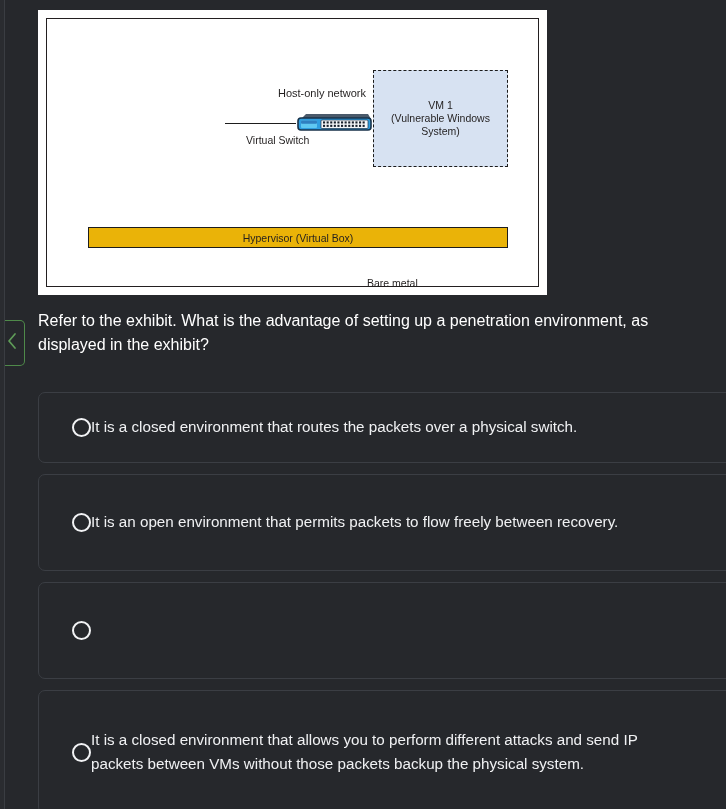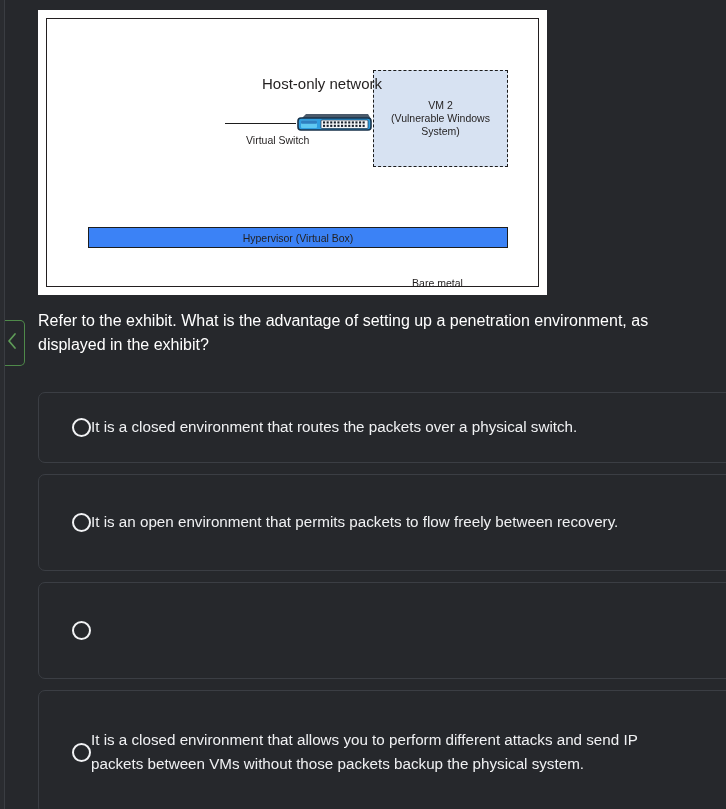--- a/index.html
+++ b/index.html
@@ -78,24 +78,24 @@
     height: 1.4px;
     background: #1d1d1d;
     top: 104px;
   }
   .link-left  { left: 178px; width: 71px; }
   .link-right { left: 326px; width: 38px; }
 
   .net-label {
     position: absolute;
     left: 199px;
-    top: 56px;
+    top: 68px;
     width: 152px;
     text-align: center;
-    font-size: 15px;
+    font-size: 11px;
     color: #221f1f;
   }
   .sw-label {
     position: absolute;
     left: 199px;
     top: 115px;
     width: 152px;
     text-align: left;
     font-size: 10.5px;
     color: #221f1f;
@@ -109,35 +109,35 @@
     width: 77px;
     height: 21px;
   }
 
   .hyper-bar {
     position: absolute;
     left: 41px;
     top: 208px;
     width: 420px;
     height: 21px;
-    background: #3b82f6;
+    background: #eab308;
     border: 1.3px solid #1d1d1d;
     box-sizing: border-box;
     display: flex;
     align-items: center;
     justify-content: center;
     font-size: 10.5px;
     color: #221f1f;
   }
   .bare-metal {
     position: absolute;
     left: 320px;
     top: 258px;
     width: 141px;
-    text-align: center;
+    text-align: left;
     font-size: 10.5px;
     color: #221f1f;
   }
 
   
   .prev-btn {
     position: absolute;
     left: -5px;
     top: 320px;
     width: 25px;
@@ -213,21 +213,21 @@
 
   <div class="exhibit-wrap">
     <div class="exhibit">
 
       <div class="link-line link-left"></div>
       <div class="link-line link-right"></div>
 
 
       <div class="vm-box vm2">
         <div>
-          <div>VM 2</div>
+          <div>VM 1</div>
           <div>(Vulnerable Windows</div>
           <div>System)</div>
         </div>
       </div>
 
       <div class="net-label">Host-only network</div>
 
       <span class="switch-icon">
         <svg width="77" height="21" viewBox="0 0 77 21">
           <path d="M5 6 L10 1 L72 1 L75 6 Z" fill="#4a5a6b"></path>

